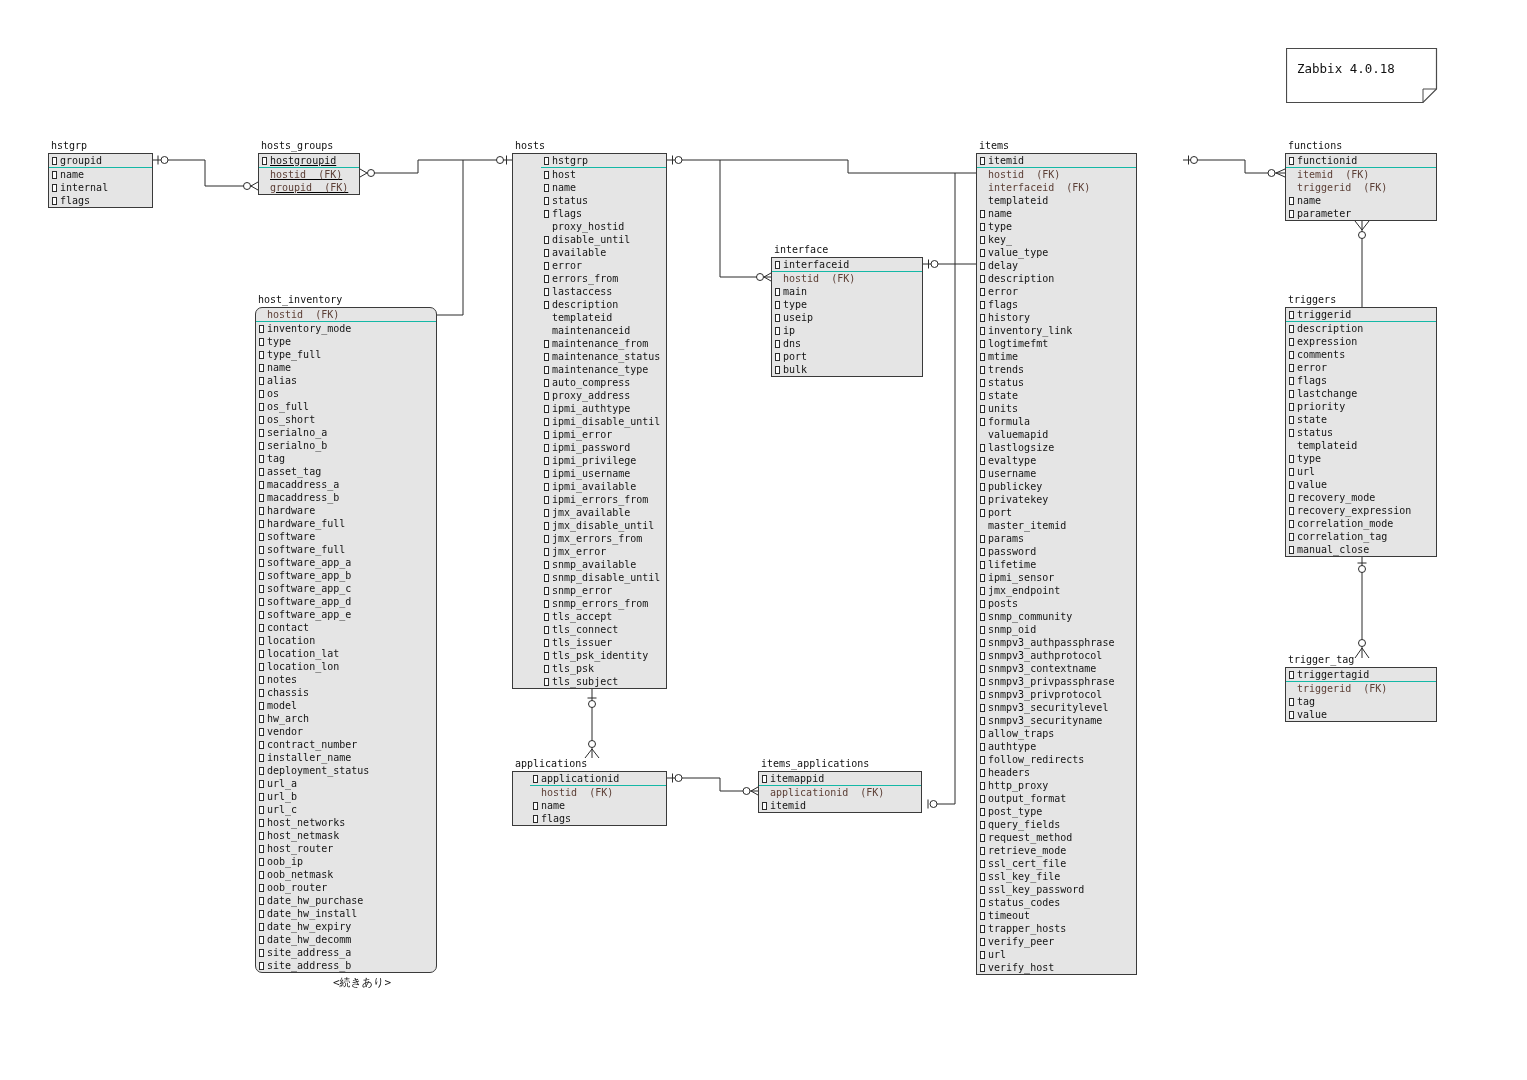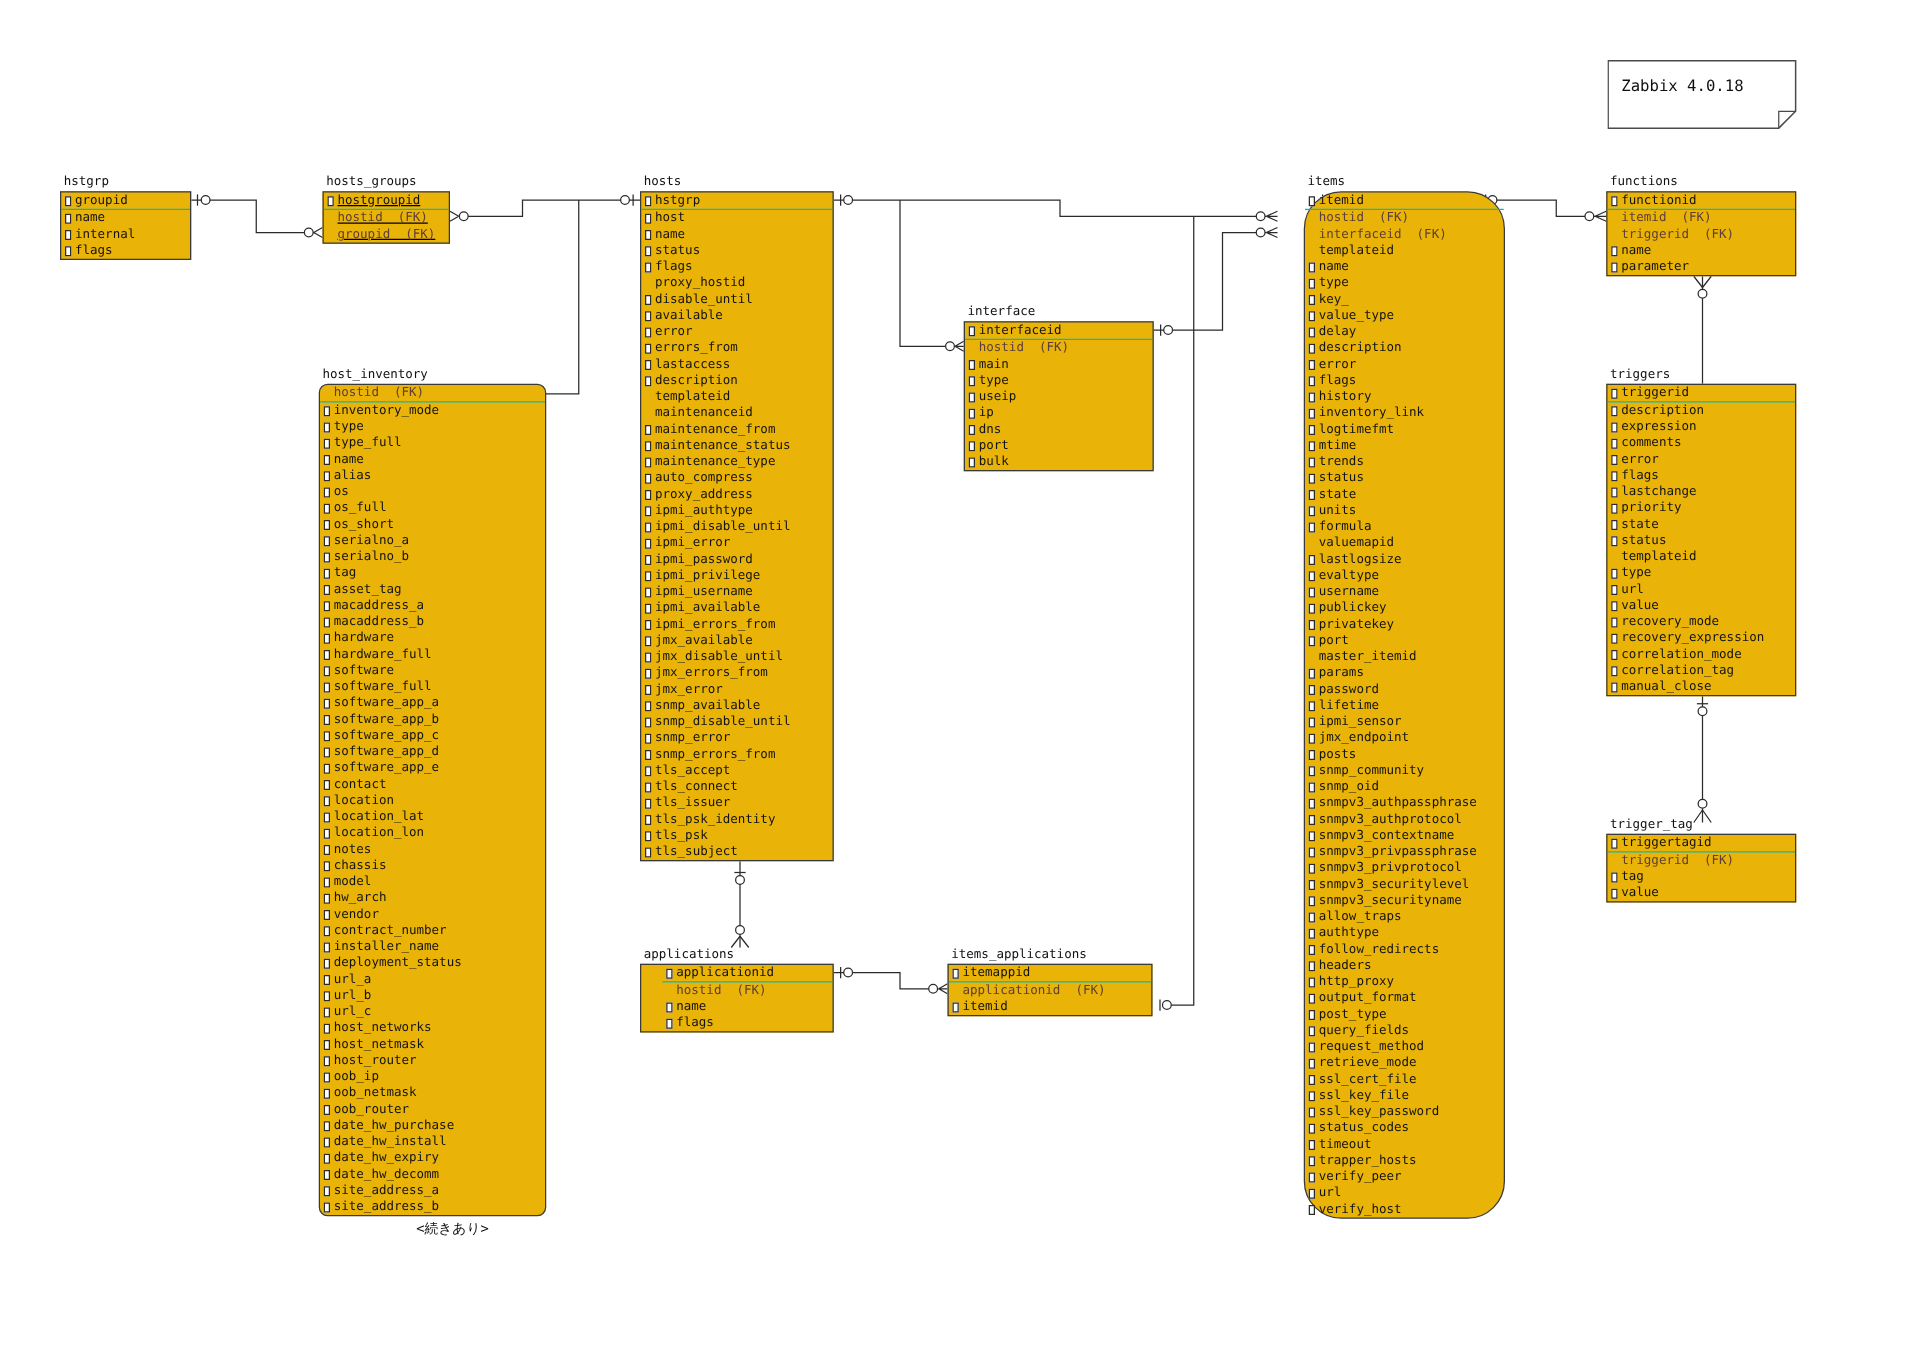--- a/index.html
+++ b/index.html
@@ -1,20 +1,20 @@
 <!DOCTYPE html>
 <html><head>
 <meta charset="utf-8">
 <style>
   html,body{margin:0;padding:0;}
   body{
     width:1527px;height:1080px;position:relative;background:#ffffff;
     font-family:"DejaVu Sans Mono", monospace;overflow:hidden;
   }
-  .table{position:absolute;border:1px solid #3a3a3a;background:#eab308;box-sizing:border-box;}
+  .table{position:absolute;border:1px solid #3a3a3a;background:#e5e5e5;box-sizing:border-box;}
   .table.rounded{border-radius:7px;}
   .table-title{position:absolute;top:-14px;left:2px;font-size:10px;line-height:12px;color:#101010;white-space:pre;}
   .pk-sec{border-bottom:1px solid #14b8a6;}
   .row{position:relative;height:13px;line-height:13px;font-size:10px;color:#141414;white-space:pre;overflow:hidden;}
   .row .lbl{display:block;padding-left:11px;}
   .row .lbl.fk{color:#5d4037;}
   .nn{position:absolute;left:3px;top:3px;width:3px;height:6px;border:1px solid #2b2b2b;background:#fff;}
   svg.rel{position:absolute;left:0;top:0;pointer-events:none;}
   svg.rel path{stroke:#2b2b2b;stroke-width:1;fill:none;}
   svg.rel circle{stroke:#2b2b2b;stroke-width:1;fill:#ffffff;}
@@ -119,21 +119,21 @@
     <div class="table" style="left: 258px; top: 153px; width: 102px; text-decoration: underline;">
       <div class="table-title">hosts_groups</div>
       <div class="pk-sec">
         <div class="row"><span class="nn"></span><span class="lbl">hostgroupid</span></div>
       </div>
       <div>
         <div class="row"><span class="lbl fk">hostid  (FK)</span></div>
         <div class="row"><span class="lbl fk">groupid  (FK)</span></div>
       </div>
     </div>
-    <div class="table" style="left: 512px; top: 153px; width: 155px;">
+    <div class="table" style="left: 512px; top: 153px; width: 155px; padding-left: 28px;">
       <div class="table-title">hosts</div>
       <div class="pk-sec">
         <div class="row"><span class="nn"></span><span class="lbl">hstgrp</span></div>
       </div>
       <div>
         <div class="row"><span class="nn"></span><span class="lbl">host</span></div>
         <div class="row"><span class="nn"></span><span class="lbl">name</span></div>
         <div class="row"><span class="nn"></span><span class="lbl">status</span></div>
         <div class="row"><span class="nn"></span><span class="lbl">flags</span></div>
         <div class="row"><span class="lbl">proxy_hostid</span></div>
@@ -262,21 +262,21 @@
     <div class="table" style="left: 758px; top: 771px; width: 164px;">
       <div class="table-title">items_applications</div>
       <div class="pk-sec">
         <div class="row"><span class="nn"></span><span class="lbl">itemappid</span></div>
       </div>
       <div>
         <div class="row"><span class="lbl fk">applicationid  (FK)</span></div>
         <div class="row"><span class="nn"></span><span class="lbl">itemid</span></div>
       </div>
     </div>
-    <div class="table" style="left: 1043px; top: 153px; width: 161px; border-radius: 30px;">
+    <div class="table" style="left: 976px; top: 153px; width: 161px;">
       <div class="table-title">items</div>
       <div class="pk-sec">
         <div class="row"><span class="nn"></span><span class="lbl">itemid</span></div>
       </div>
       <div>
         <div class="row"><span class="lbl fk">hostid  (FK)</span></div>
         <div class="row"><span class="lbl fk">interfaceid  (FK)</span></div>
         <div class="row"><span class="lbl">templateid</span></div>
         <div class="row"><span class="nn"></span><span class="lbl">name</span></div>
         <div class="row"><span class="nn"></span><span class="lbl">type</span></div>

